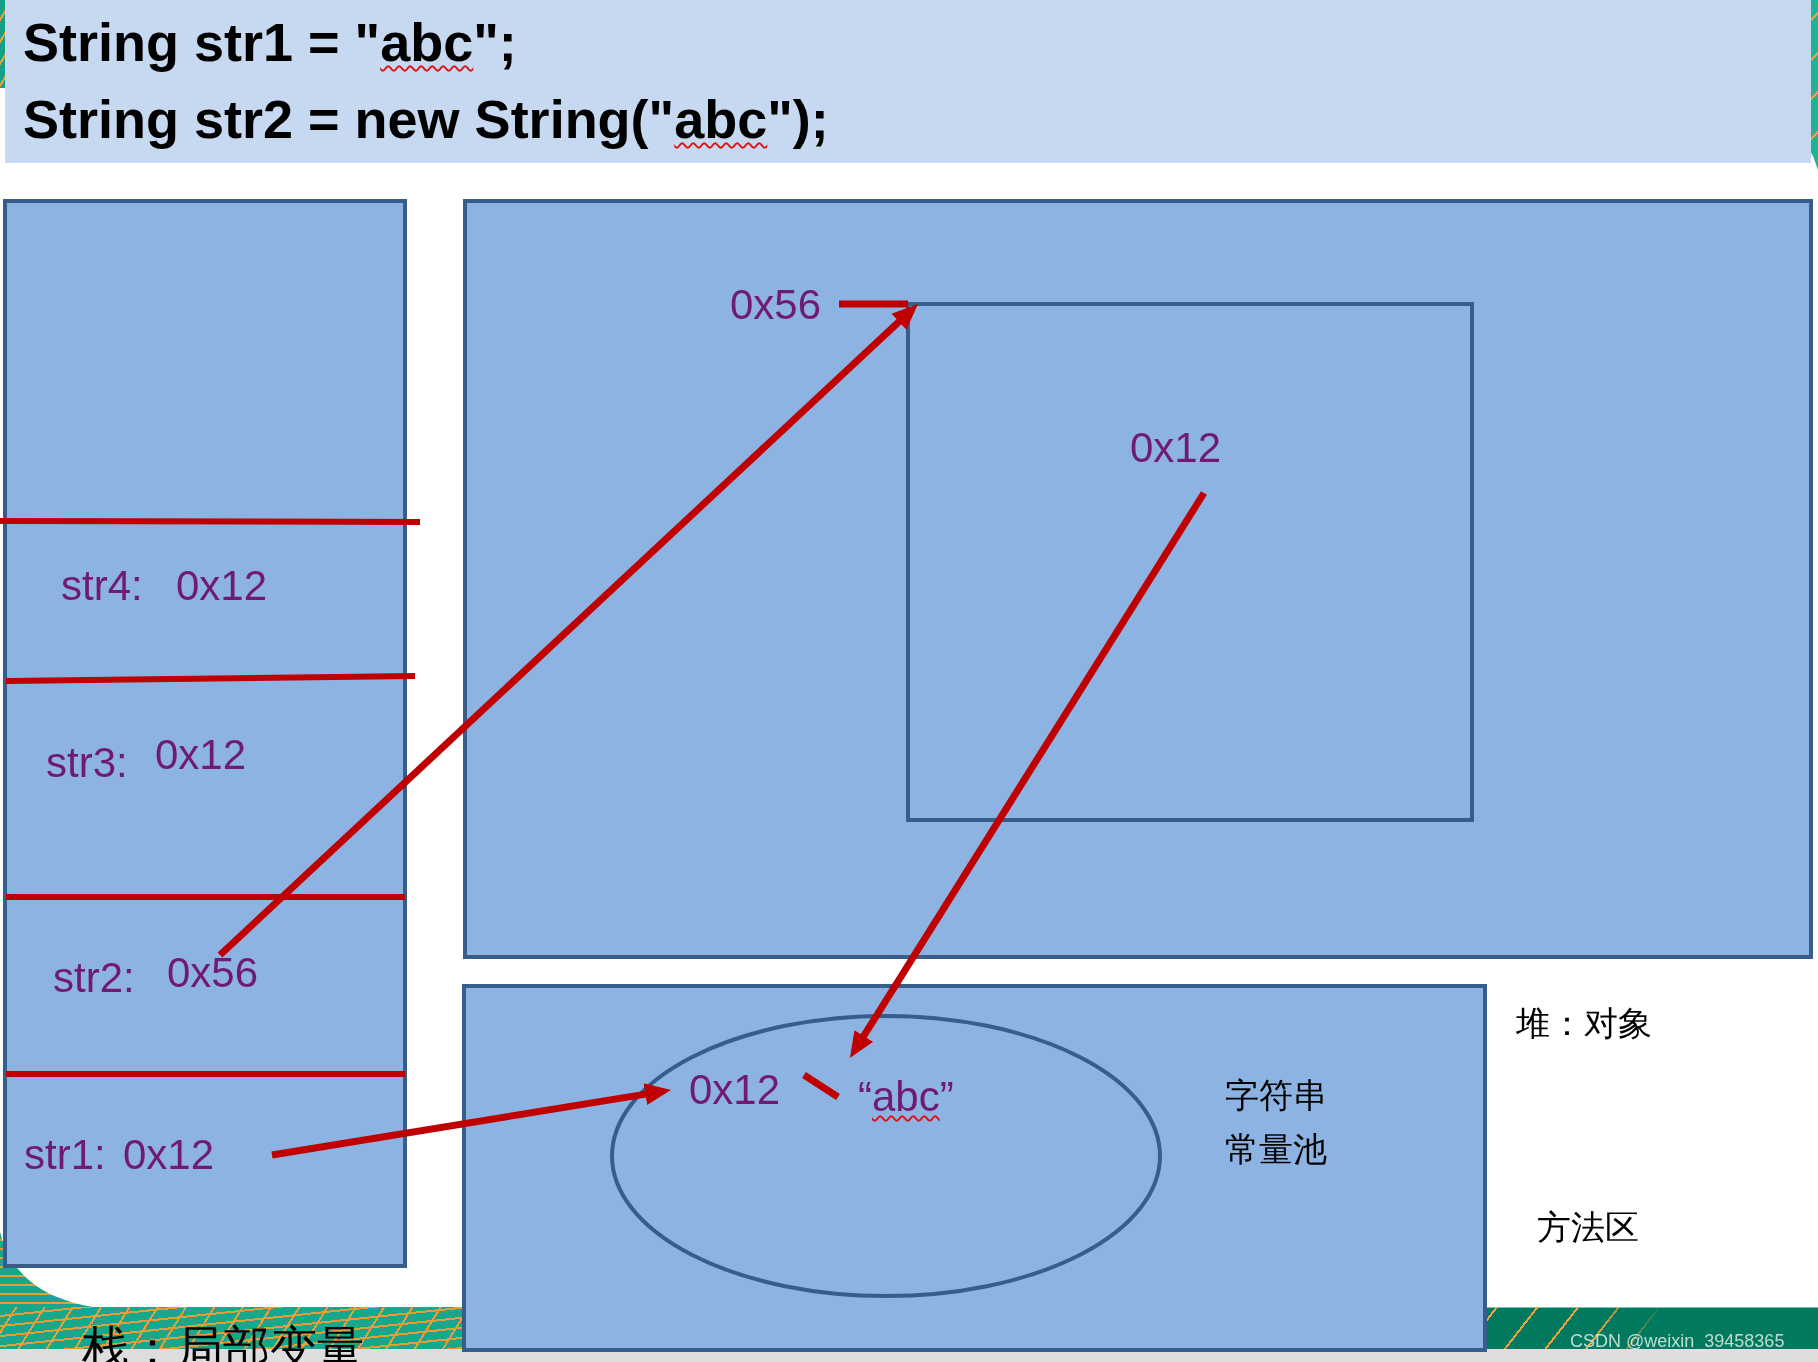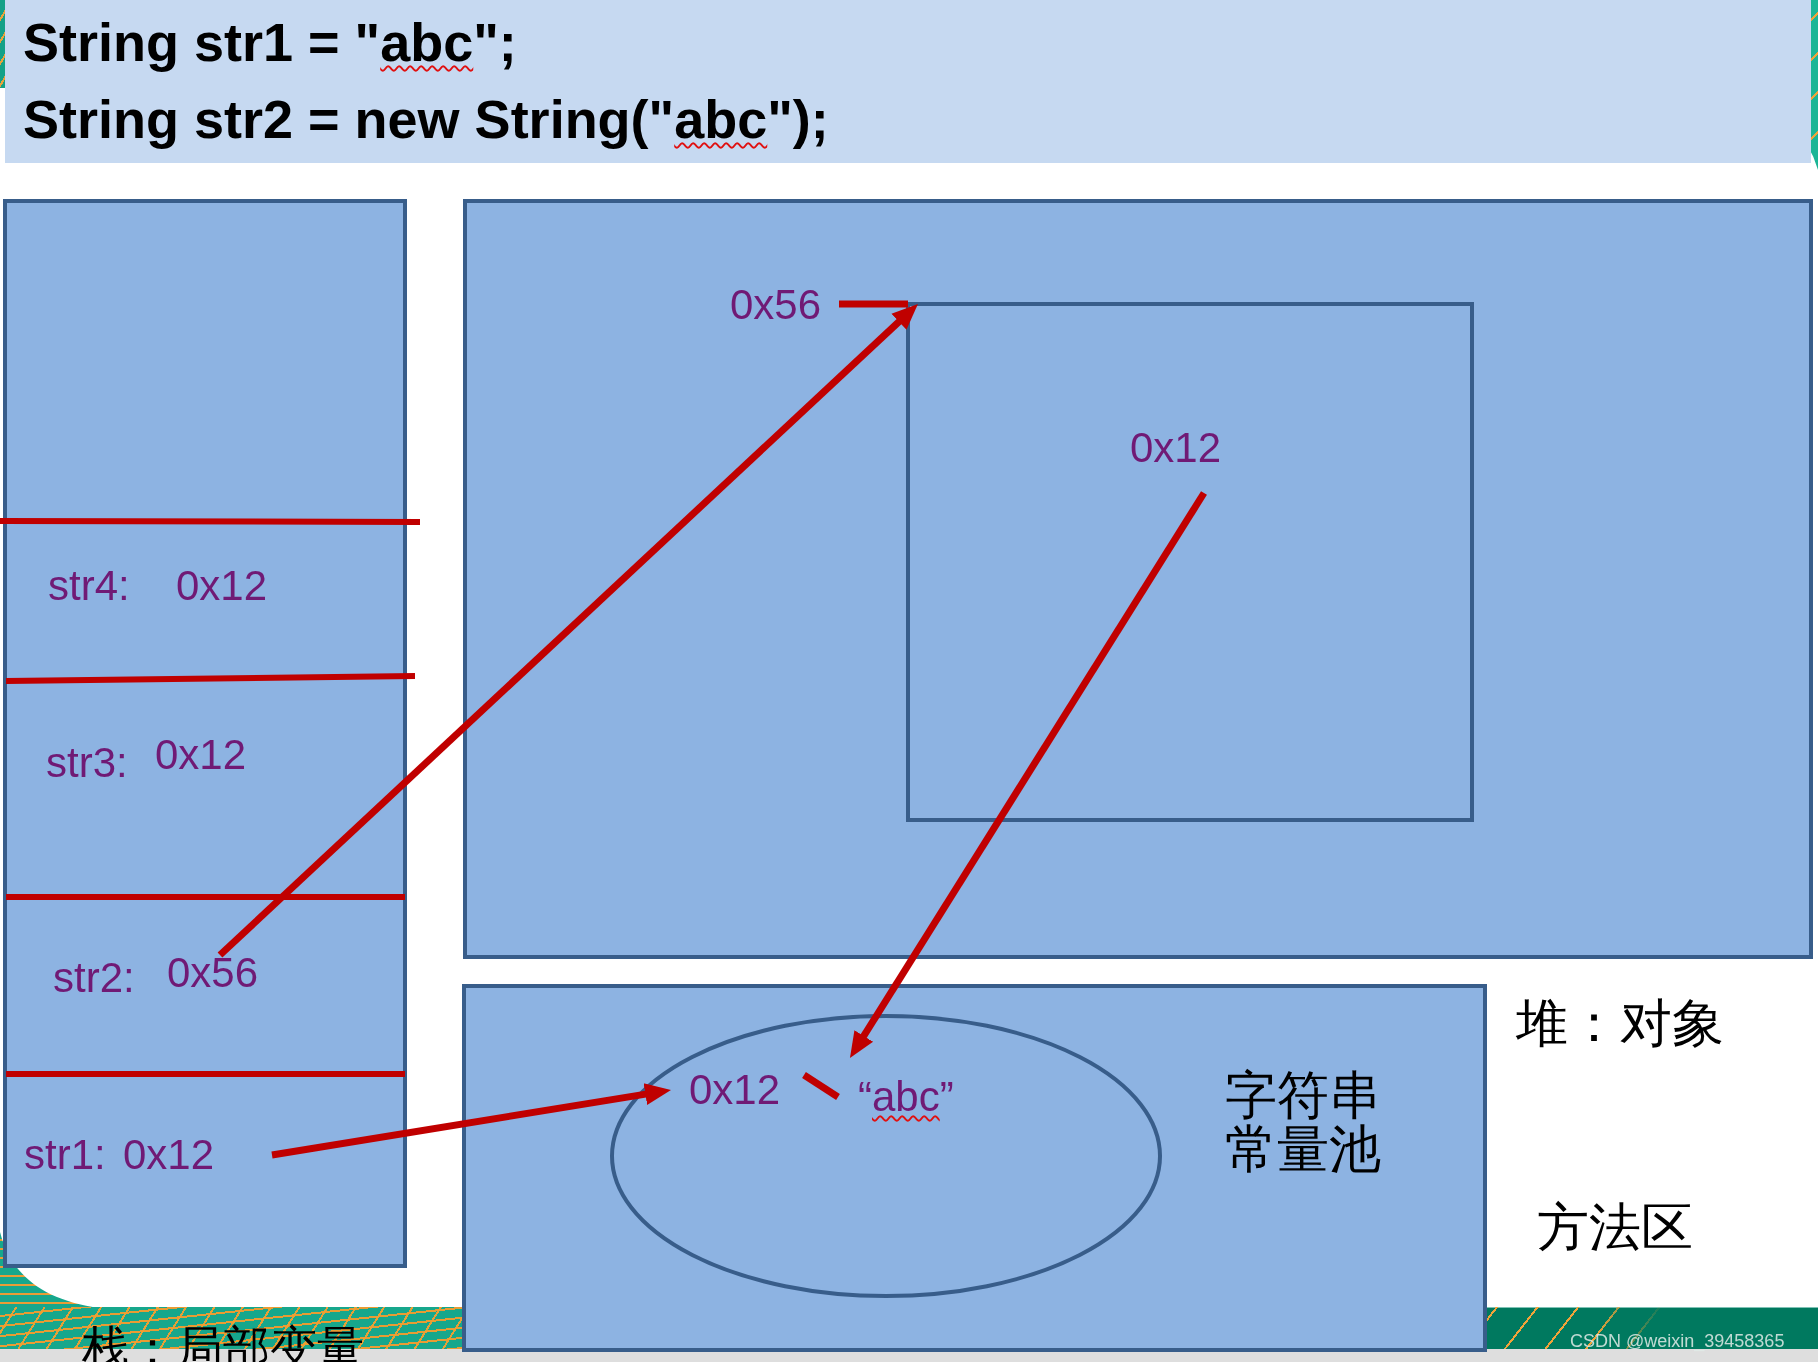--- a/index.html
+++ b/index.html
@@ -84,21 +84,21 @@
 
   
   .lbl {
     position: absolute; z-index: 4;
     font-family: "Liberation Sans", sans-serif;
     font-size: 42px; line-height: 42px; white-space: pre; color: #701a75;
   }
   .cjk {
     position: absolute; z-index: 4;
     font-family: "DejaVu Sans", sans-serif;
-    font-size: 52px; line-height: 46px; white-space: pre; color: #000;
+    font-size: 34px; line-height: 46px; white-space: pre; color: #000;
   }
   .watermark {
     position: absolute; z-index: 4; left: 1570px; top: 1331px;
     font-family: "Liberation Sans", sans-serif;
     font-size: 18px; line-height: 20px; white-space: pre;
     color: rgba(225, 235, 232, 0.85);
   }
 </style>
 </head>
 <body>
@@ -151,21 +151,21 @@
 
     <line x1="839" y1="304" x2="908" y2="304" stroke="#c00000" stroke-width="7"></line>
 
     <line x1="1204" y1="493" x2="862.7" y2="1037.7" stroke="#c00000" stroke-width="7" marker-end="url(#ah)"></line>
 
     <line x1="272" y1="1155" x2="647.3" y2="1093.9" stroke="#c00000" stroke-width="7" marker-end="url(#ah)"></line>
 
     <line x1="804" y1="1075" x2="838" y2="1097" stroke="#c00000" stroke-width="7"></line>
   </svg>
 
-  <span class="lbl" style="left:48px; top:565px;">str4:</span>
+  <span class="lbl" style="left:61px; top:565px;">str4:</span>
   <span class="lbl" style="left:176px; top:565px;">0x12</span>
 
   <span class="lbl" style="left:46px; top:742px;">str3:</span>
   <span class="lbl" style="left:155px; top:734px;">0x12</span>
 
   <span class="lbl" style="left:53px; top:957px;">str2:</span>
   <span class="lbl" style="left:167px; top:952px;">0x56</span>
 
   <span class="lbl" style="left:24px; top:1134px;text-align:right;">str1:</span>
   <span class="lbl" style="left:123px; top:1134px;">0x12</span>

